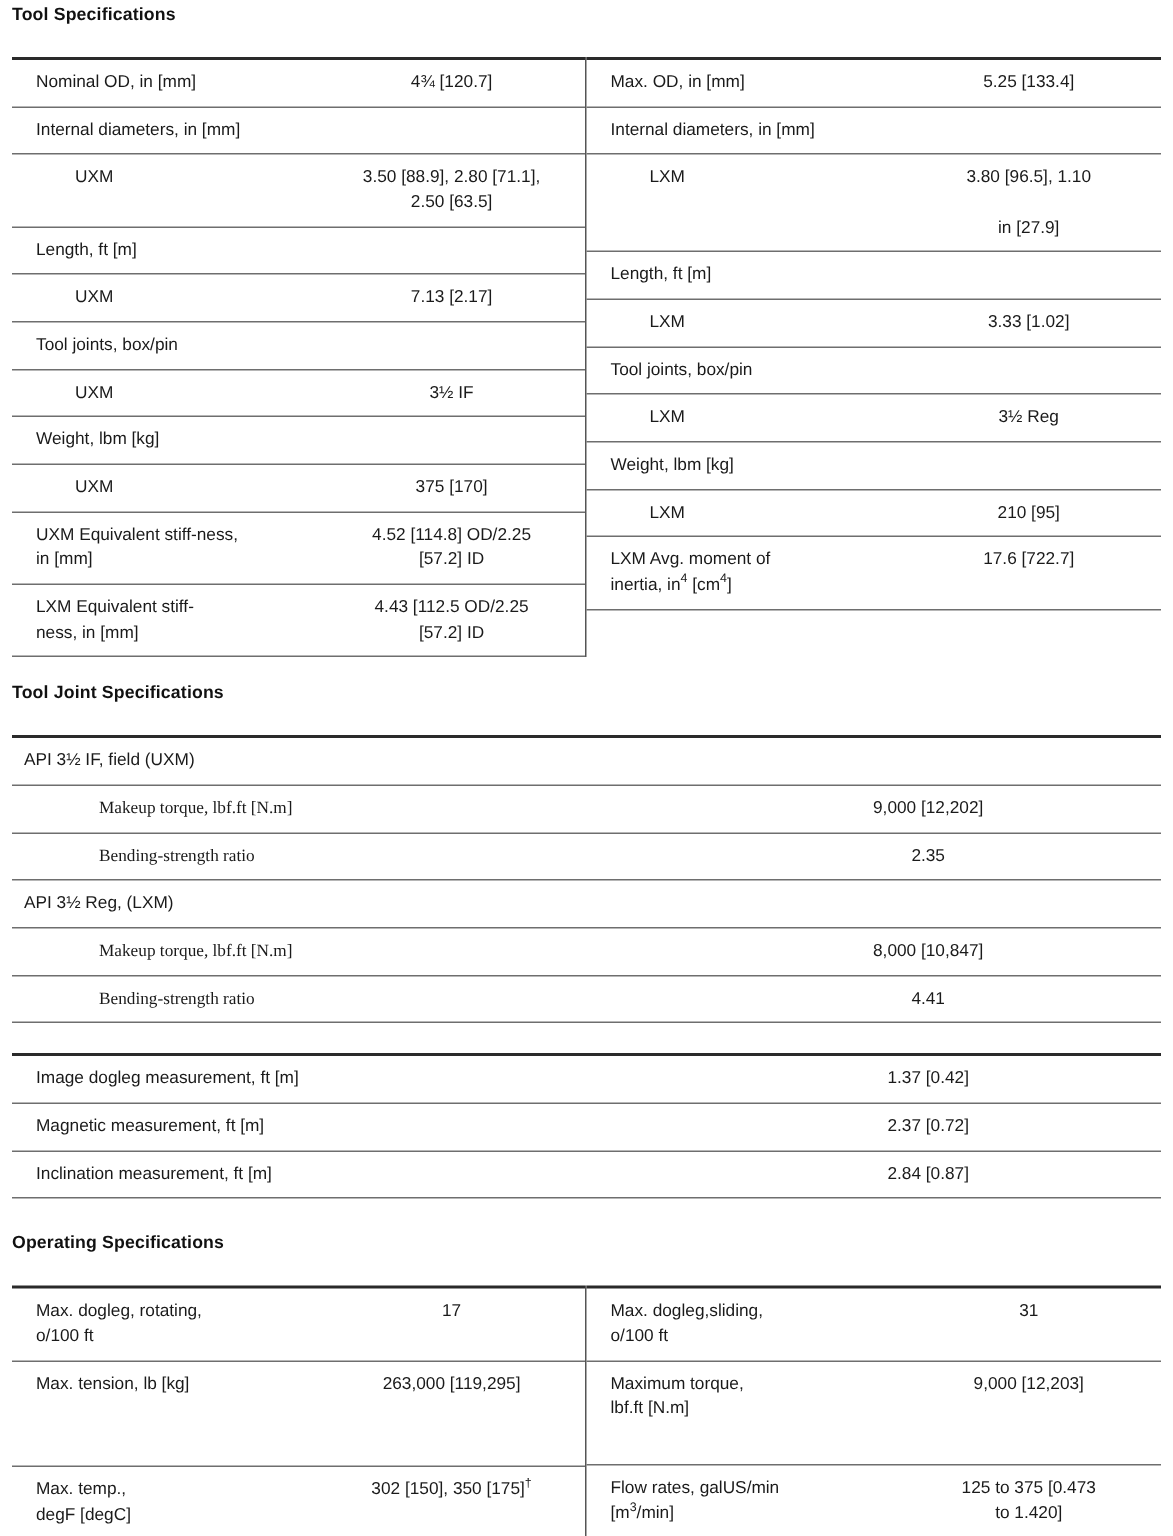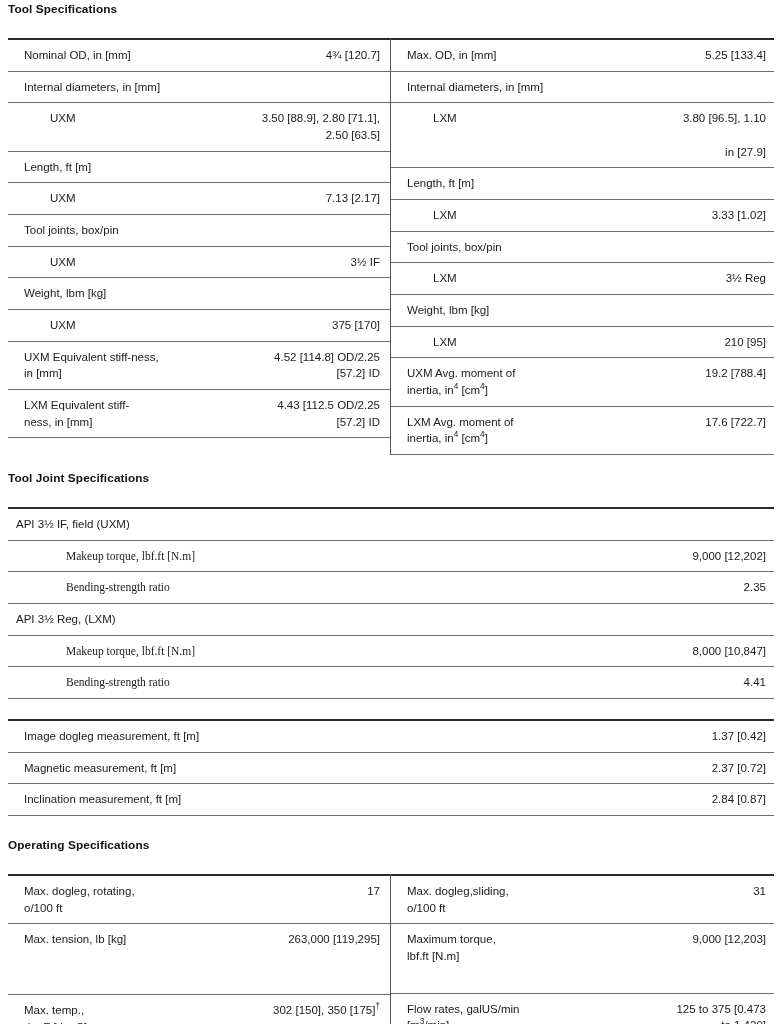--- a/index.html
+++ b/index.html
@@ -36,21 +36,21 @@
 
   .cell {
     padding: 7px 10px 7px 16px;
     line-height: 1.45;
   }
   .cell.indent { padding-left: 42px; }
   .cell.indent2 { padding-left: 58px; font-family: Liberation Serif, serif; }
   .cell.flush { padding-left: 8px; }
   .val {
     padding: 7px 10px 7px 4px;
-    text-align: right;
+    text-align: center;
     line-height: 1.45;
     white-space: pre-line;
   }
   .val-wide { padding-right: 8px; }
 
   
   .split { display: flex; width: 100%; }
   .split > .col { width: 50%; }
   .split > .col.left { border-right: 1.3px solid #555; }
 
@@ -165,24 +165,20 @@
               <td class="cell indent">LXM</td>
               <td class="val val-wide">3½ Reg</td>
             </tr>
             <tr class="row-line">
               <td class="cell">Weight, lbm [kg]</td>
               <td class="val val-wide"></td>
             </tr>
             <tr class="row-line">
               <td class="cell indent">LXM</td>
               <td class="val val-wide">210 [95]</td>
-            </tr>
-            <tr class="row-line">
-              <td class="cell">UXM Avg. moment of<br>inertia, in<sup>4</sup> [cm<sup>4</sup>]</td>
-              <td class="val val-wide">19.2 [788.4]</td>
             </tr>
             <tr class="row-line row-line-bottom">
               <td class="cell">LXM Avg. moment of<br>inertia, in<sup>4</sup> [cm<sup>4</sup>]</td>
               <td class="val val-wide">17.6 [722.7]</td>
             </tr>
           </tbody>
         </table>
       </div>
     </div>
   </div>

